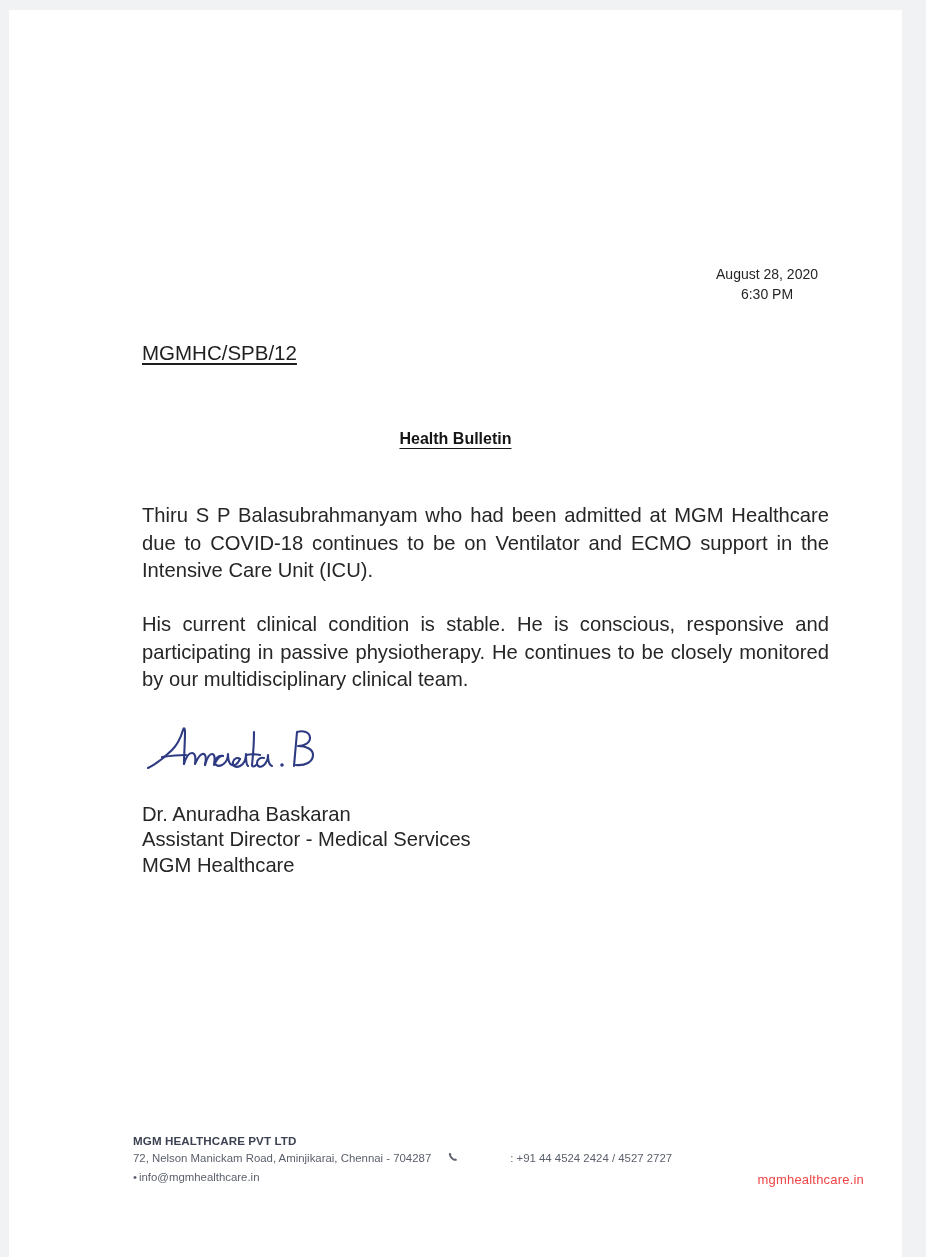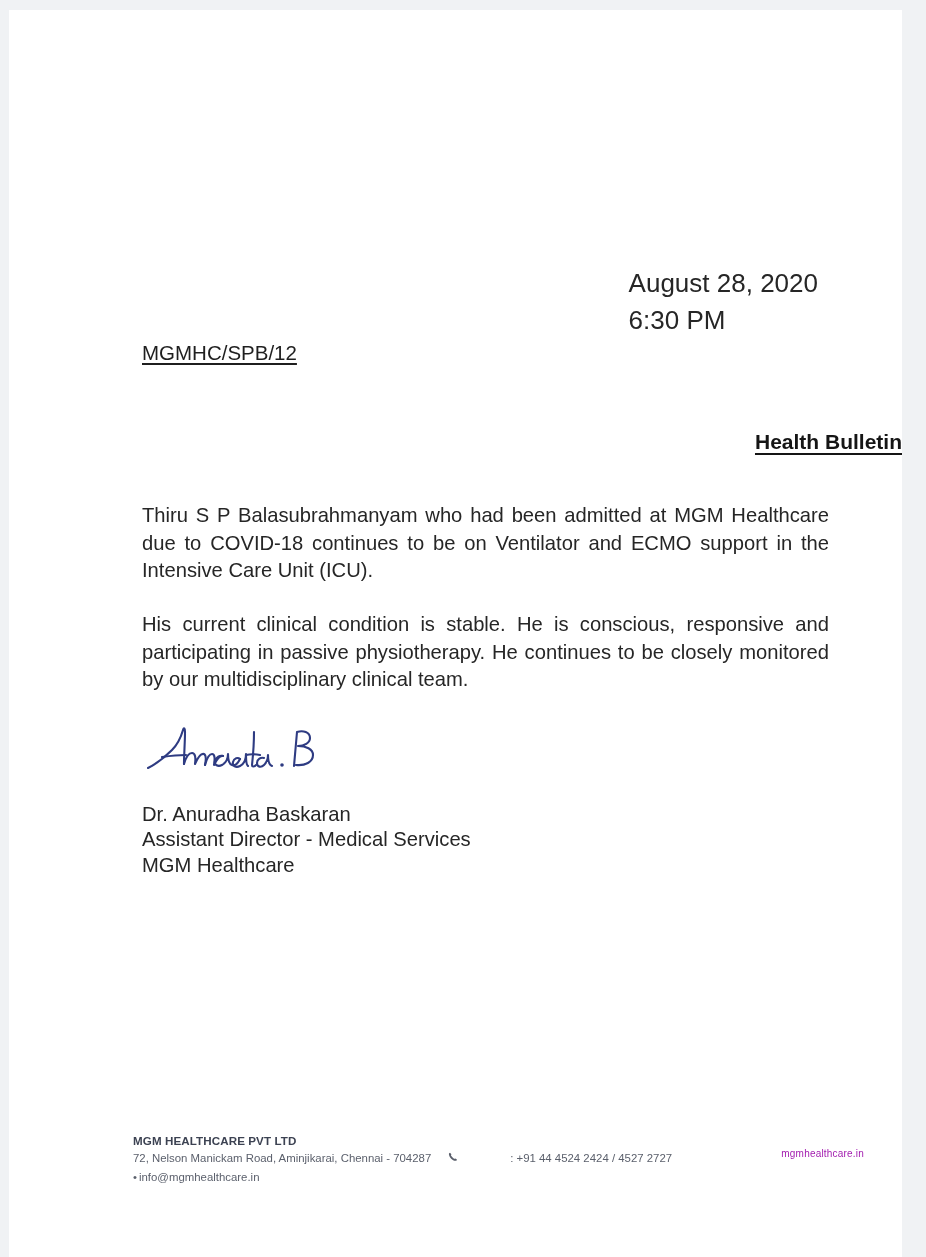--- a/index.html
+++ b/index.html
@@ -59,22 +59,22 @@
     letter-spacing: 3.2px;
     color: #8e929c;
     line-height: 1;
   }
 
   
   .date-block {
     position: absolute;
     right: 84px;
     top: 255px;
-    text-align: left;
-    font-size: 26px;
+    text-align: center;
+    font-size: 14px;
     color: #262626;
     line-height: 1.42;
   }
 
   
   .ref-no {
     position: absolute;
     left: 133px;
     top: 331px;
     font-size: 20.5px;
@@ -82,22 +82,22 @@
     text-decoration: underline;
     text-underline-offset: 3px;
   }
 
   
   .doc-title {
     position: absolute;
     left: 0;
     right: 0;
     top: 420px;
-    text-align: right;
-    font-size: 21px;
+    text-align: center;
+    font-size: 16px;
     font-weight: bold;
     color: #151515;
     text-decoration: underline;
     text-underline-offset: 4px;
   }
 
   
   .body-area {
     position: absolute;
     left: 133px;
@@ -168,23 +168,23 @@
     color: #5a5f6b;
     line-height: 1.6;
   }
   .bullet-dot {
     display: inline-block;
     margin-right: 2px;
   }
   .footer-web {
     position: absolute;
     right: 0;
-    top: 16px;
-    font-size: 10px;
-    color: #a21caf;
+    top: 40px;
+    font-size: 13px;
+    color: #ef4444;
     letter-spacing: 0.2px;
   }
 </style>
 </head>
 <body>
 
 <div class="page">
 
 
   <div class="date-block">

